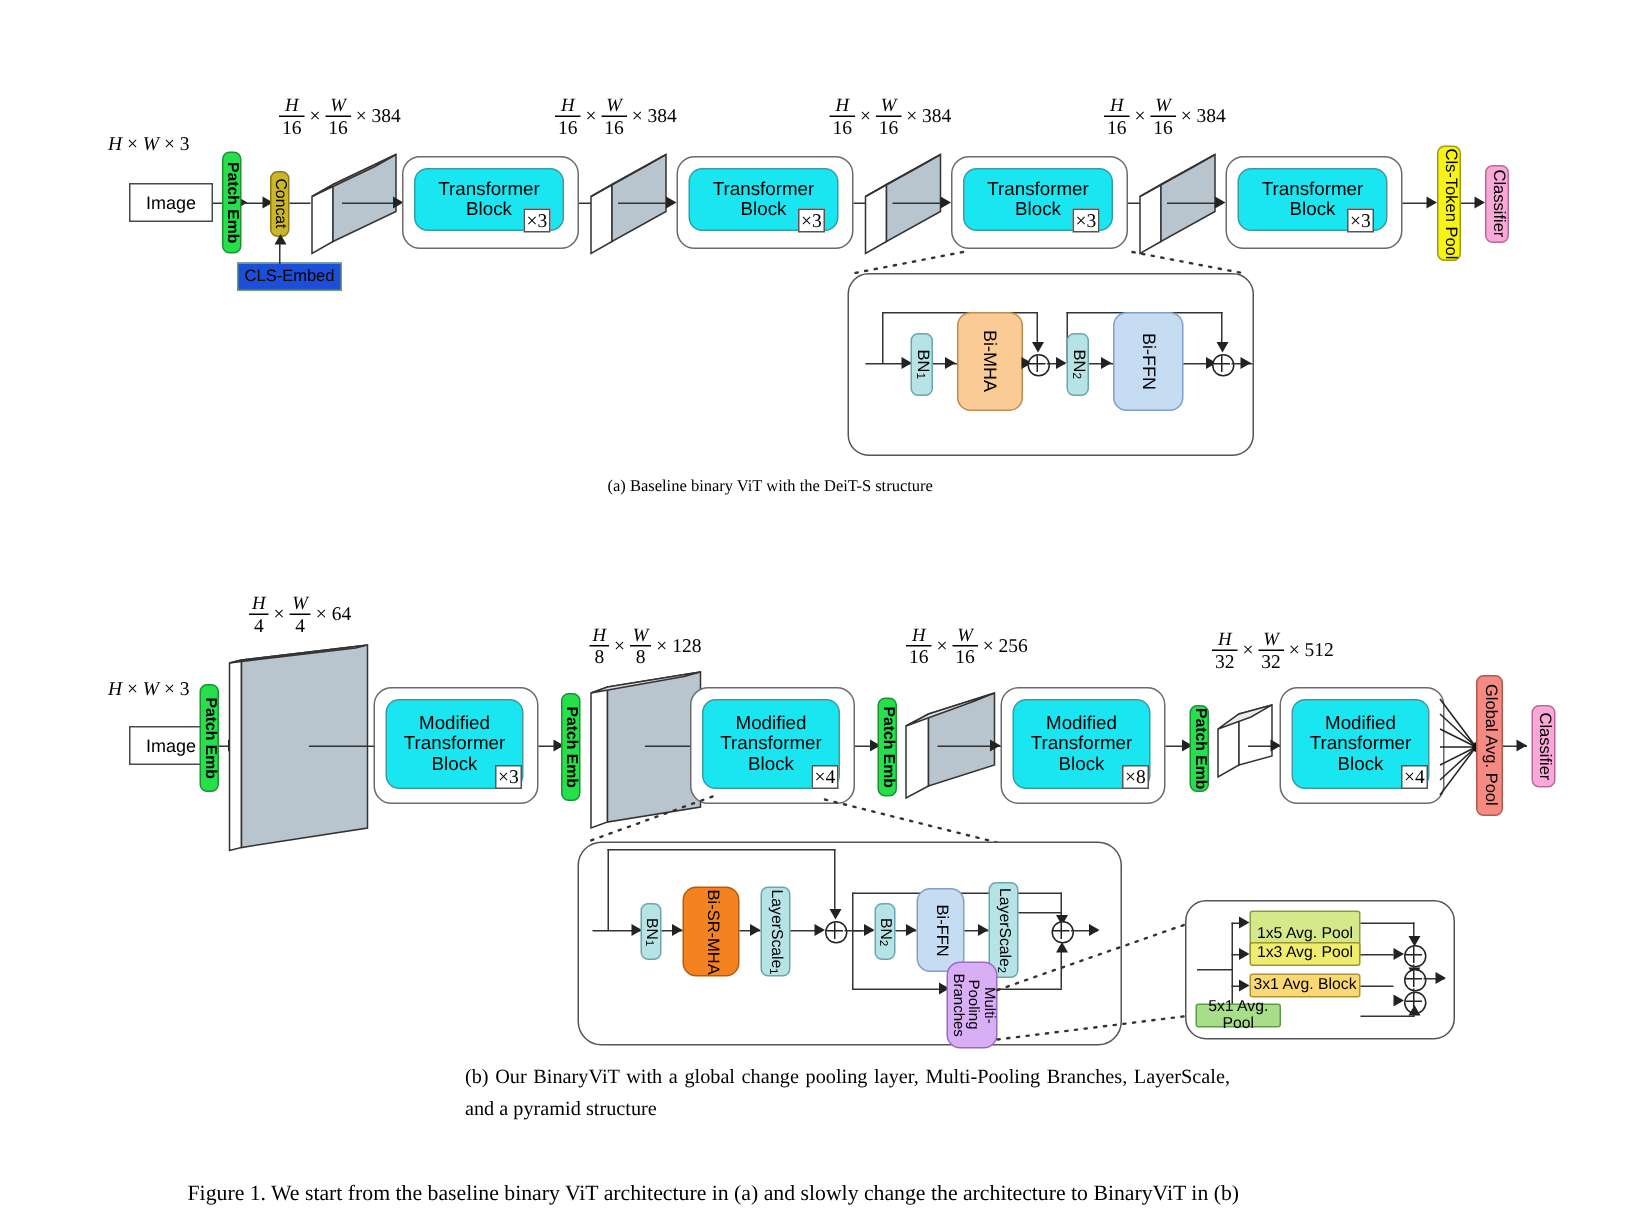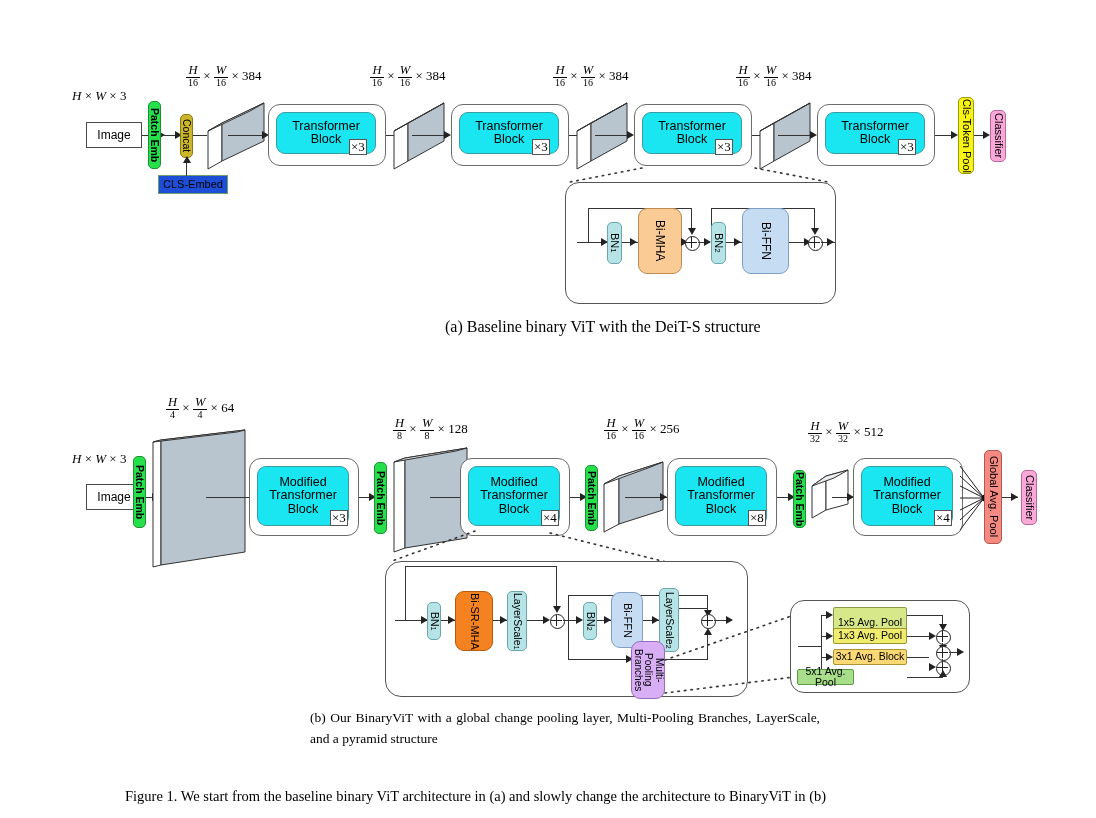--- a/index.html
+++ b/index.html
@@ -69,35 +69,35 @@
 
   .oplus{position:absolute;width:13px;height:13px;border:1px solid #222;border-radius:50%;
      background:#fff;}
   .oplus:before{content:"";position:absolute;left:0;top:5px;width:11px;height:1px;background:#222;}
   .oplus:after{content:"";position:absolute;left:5px;top:0;width:1px;height:11px;background:#222;}
 
   
   .math{position:absolute;font-family:"Liberation Serif", serif;font-size:13px;color:#000;white-space:nowrap;}
   .frac{display:inline-block;vertical-align:middle;text-align:center;position:relative;top:-1px;}
   .frac .num{display:block;font-style:italic;line-height:1.0;font-size:12.5px;padding:0 2px;}
-  .frac .den{display:block;border-top:1px solid #000;line-height:1.05;font-size:10px;padding:0 2px;}
+  .frac .den{display:block;border-top:1px solid #000;line-height:1.05;font-size:13px;padding:0 2px;}
   .it{font-style:italic;}
 
   
   .mult{position:absolute;background:#fff;border:1px solid #555;
         font-family:"Liberation Serif", serif;font-size:13px;
         padding:0 1px;line-height:1.1;color:#000;}
 
   
   .dots{position:absolute;}
   .dots svg{display:block;overflow:visible;}
 
   
   .cap{position:absolute;font-family:"Liberation Serif", serif;color:#000;}
-  .capA{font-size:16px;margin-left:40px;}
+  .capA{font-size:11px;}
   .capB{font-size:13.5px;line-height:1.55;text-align:justify;}
   .figcap{font-size:14.5px;}
 
   .wm{position:absolute;color:rgba(120,120,120,0.42);
       font-family:"DejaVu Sans", sans-serif;font-size:20px;white-space:nowrap;}
   .sub{font-size:0.72em;vertical-align:-0.25em;}
 </style>
 </head>
 <body>
 

